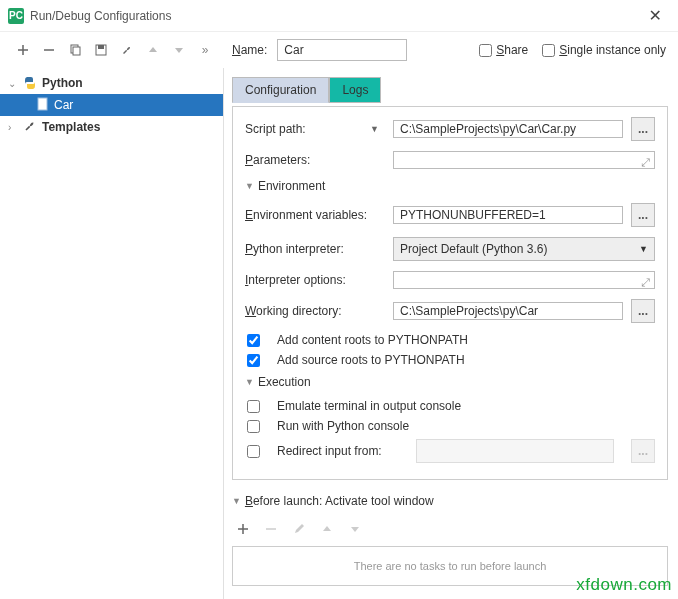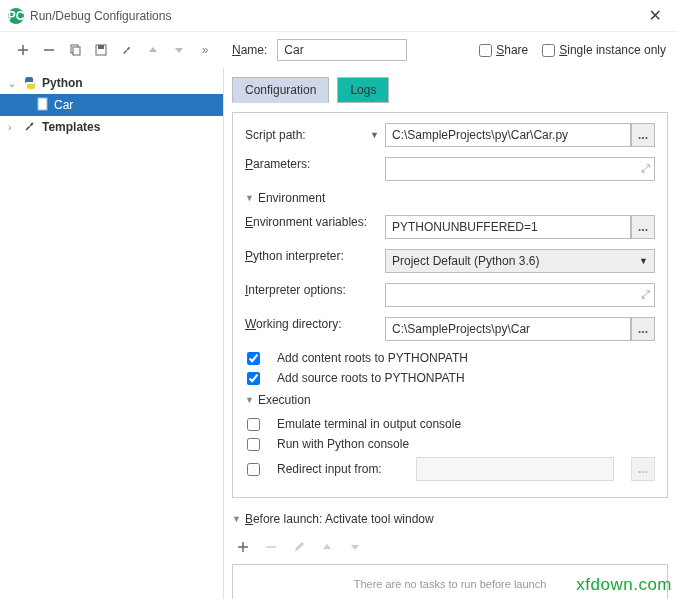--- a/index.html
+++ b/index.html
@@ -1,47 +1,47 @@
 <!DOCTYPE html>
 <html><head>
 <meta charset="utf-8">
 <style>
 *{box-sizing:border-box;margin:0;padding:0;font-family:"Segoe UI",Tahoma,sans-serif;font-size:12px;color:#333}
 body{width:678px;height:599px;background:#fff;overflow:hidden;position:relative}
 .titlebar{height:32px;display:flex;align-items:center;padding:0 8px;border-bottom:1px solid #eee}
-.app-icon{width:16px;height:16px;background:#21a366;border-radius:8px;display:flex;align-items:center;justify-content:center;color:#fff;font-size:12px;font-weight:bold;margin-right:6px}
+.app-icon{width:16px;height:16px;background:#21a366;border-radius:2px;display:flex;align-items:center;justify-content:center;color:#fff;font-size:10px;font-weight:bold;margin-right:6px}
 .title{flex:1;color:#555}
 .close-x{font-size:16px;color:#444;padding:4px 8px;cursor:pointer}
 .toolbar-row{height:36px;display:flex;align-items:center;padding:0 12px;gap:4px}
 .tb-btn{width:22px;height:22px;display:flex;align-items:center;justify-content:center;color:#666;cursor:pointer}
 .tb-btn svg{width:14px;height:14px}
 .name-label{margin-left:12px;margin-right:6px;color:#333}
 .name-input{height:22px;border:1px solid #bbb;padding:0 6px;width:130px;background:#fff}
 .spacer{flex:1}
 .chk{display:flex;align-items:center;gap:4px;margin-left:10px}
 .chk input{width:13px;height:13px}
 .main{display:flex;height:calc(100% - 68px)}
 .tree{width:224px;border-right:1px solid #e0e0e0;padding-top:4px}
 .tree-row{height:22px;display:flex;align-items:center;padding-left:8px;gap:4px;cursor:pointer}
 .tree-row.selected{background:#2675bf;color:#fff}
 .tree-row.selected *{color:#fff}
 .caret{width:10px;font-size:10px;color:#888}
 .py-ico{width:16px;height:16px;display:inline-block}
 .bold{font-weight:bold}
 .indent1{padding-left:36px}
 .content{flex:1;padding:8px 10px 0 8px;overflow:hidden}
-.tabs{display:flex;gap:8px;margin-bottom:10px}
+.tabs{display:flex;gap:0;margin-bottom:4px}
 .tab{padding:5px 12px;border:1px solid #bbb;background:#14b8a6;cursor:pointer;position:relative;top:1px}
 .tab.active{background:#cfd8e8;border-bottom:1px solid #cfd8e8}
 .panel{border:1px solid #ccc;padding:10px 12px}
-.form-row{display:flex;margin-bottom:10px;}
+.form-row{display:flex;align-items:center;margin-bottom:10px;gap:8px}
 .form-label{width:140px;color:#444}
 .form-label.drop{display:flex;align-items:center;justify-content:space-between;padding-right:6px}
 .form-label.drop .dd{font-size:9px;color:#666}
-.form-input{flex:1;height:24px;border:1px solid #bbb;padding:0 6px;background:#fff;position:relative}
+.form-input{flex:1;height:18px;border:1px solid #bbb;padding:0 6px;background:#fff;position:relative}
 .form-select{flex:1;height:24px;border:1px solid #bbb;background:#eee;padding:0 6px;display:flex;align-items:center;justify-content:space-between}
 .dots-btn{width:24px;height:24px;border:1px solid #bbb;background:#eee;display:flex;align-items:center;justify-content:center;cursor:pointer;font-weight:bold;color:#555}
 .expand-icn{position:absolute;right:4px;top:4px;font-size:11px;color:#999}
 .section-hdr{display:flex;align-items:center;gap:4px;color:#777;font-size:11px;margin:8px 0 10px 0}
 .section-hdr .tri{font-size:9px;color:#888}
 .chk-row{display:flex;align-items:center;gap:17px;margin:6px 0;padding-left:2px}
 .chk-row input{width:13px;height:13px}
 .before-launch{margin-top:14px}
 .mini-tb{display:flex;gap:6px;margin:6px 0}
 .empty-tasks{border:1px solid #ccc;height:40px;display:flex;align-items:center;justify-content:center;color:#999;font-size:11px}

